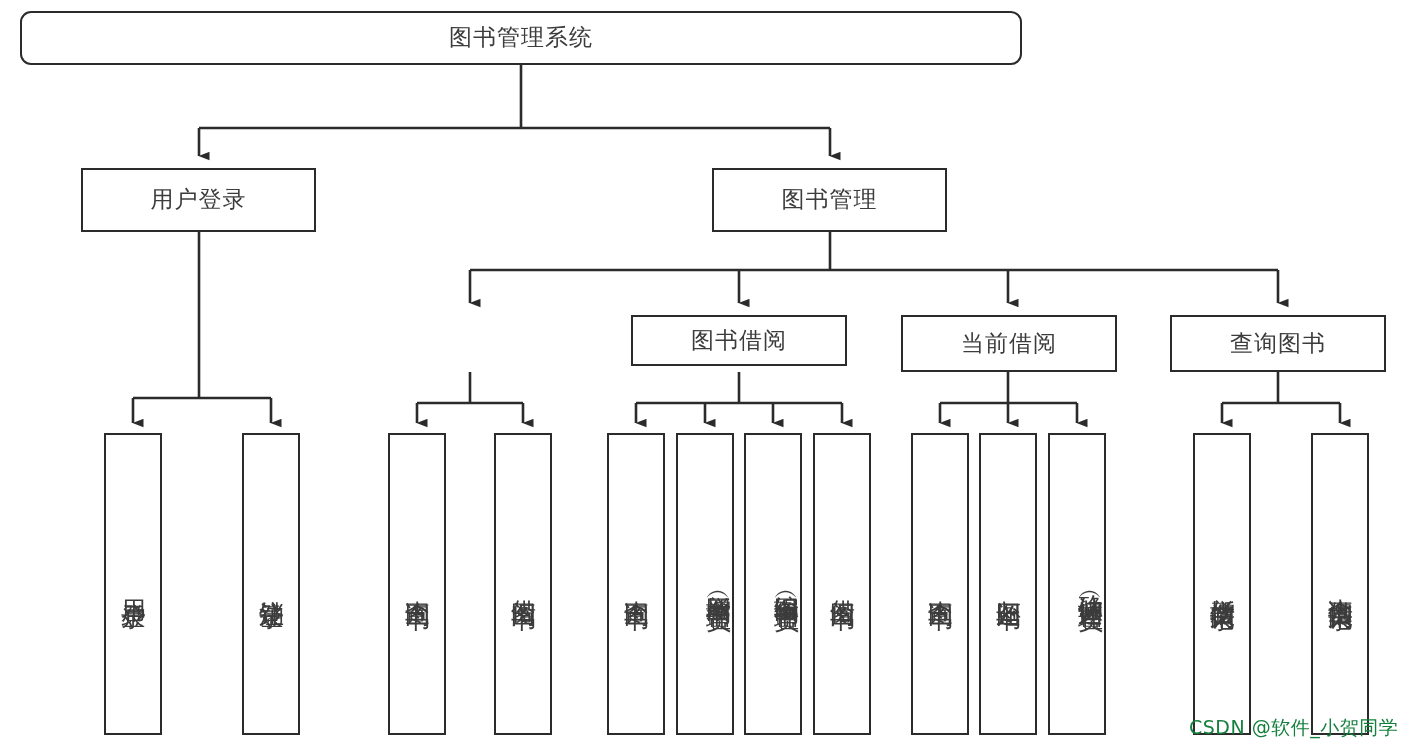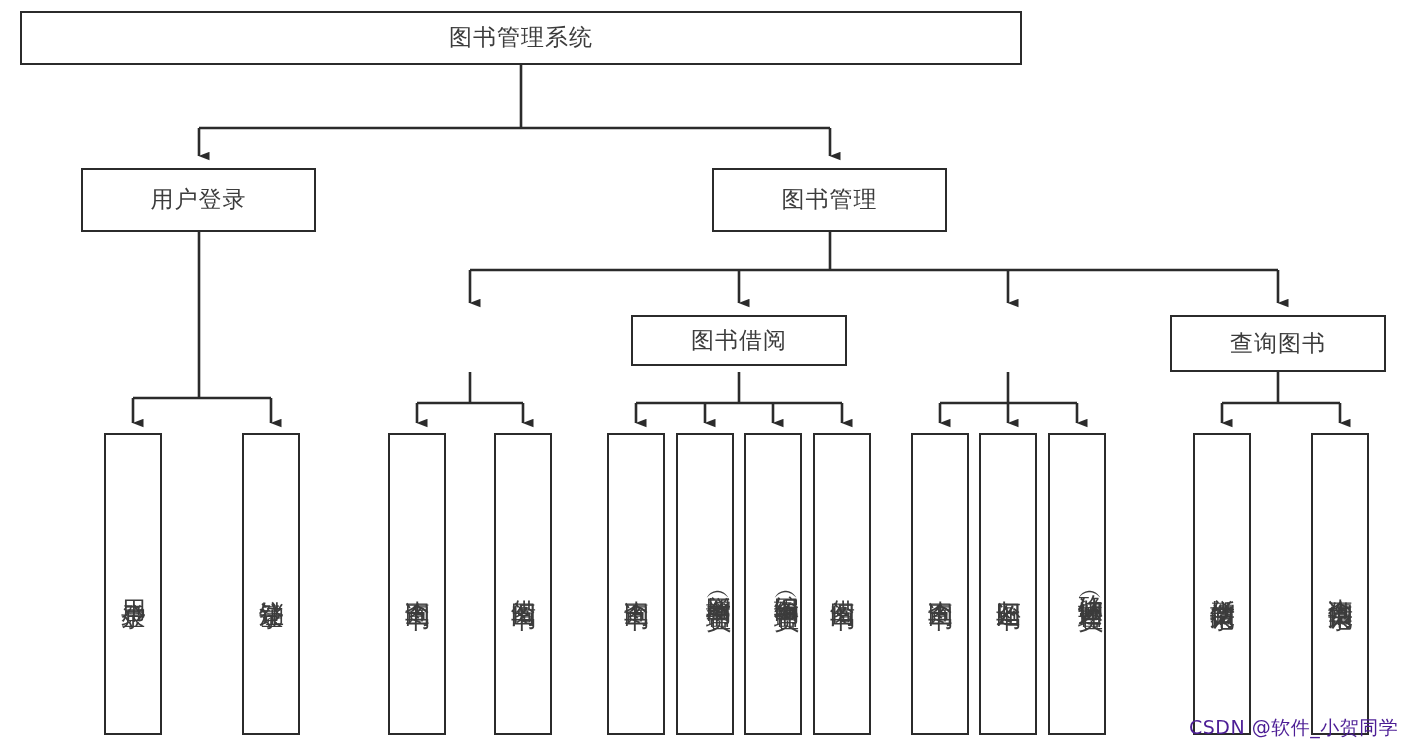--- a/index.html
+++ b/index.html
@@ -52,21 +52,21 @@
     line-height: 1.12;
     letter-spacing: 2px;
     padding: 6px 0;
   }
   .node.v.top {
     align-items: flex-start;
   }
   .watermark {
     position: absolute;
     font-size: 19px;
-    color: #4c1d95;
+    color: #15803d;
     white-space: nowrap;
     letter-spacing: 0.5px;
   }
 </style>
 </head>
 <body>
 
 <div id="canvas">
 
   <svg class="links" viewBox="0 0 1405 747">
@@ -113,26 +113,27 @@
       <path d="M1008,403 L1008,423" marker-end="url(#arrow)"></path>
       <path d="M1077,403 L1077,423" marker-end="url(#arrow)"></path>
 
       <path d="M1278,372 L1278,403"></path>
       <path d="M1222,403 L1340,403"></path>
       <path d="M1222,403 L1222,423" marker-end="url(#arrow)"></path>
       <path d="M1340,403 L1340,423" marker-end="url(#arrow)"></path>
     </g>
   </svg>
 
-  <div class="node h" style="left:20px; top:11px; width:1002px; height:54px;">图书管理系统</div>
+  <div class="node h" style="left:20px; top:11px; width:1002px; height:54px;border-radius:11px;">图书管理系统</div>
 
   <div class="node h" style="left:81px; top:168px; width:235px; height:64px;">用户登录</div>
   <div class="node h" style="left:712px; top:168px; width:235px; height:64px;text-align:right;">图书管理</div>
 
   <div class="node h" style="left:631px; top:315px; width:216px; height:51px;">图书借阅</div>
+  <div class="node h" style="left:901px; top:315px; width:216px; height:57px;">当前借阅</div>
   <div class="node h" style="left:1170px; top:315px; width:216px; height:57px;">查询图书</div>
 
   <div class="node v" style="left:104px; top:433px; width:58px; height:302px;">用户登录</div>
   <div class="node v" style="left:242px; top:433px; width:58px; height:302px;">注销登录</div>
 
   <div class="node v" style="left:388px; top:433px; width:58px; height:302px;">查询图书</div>
   <div class="node v" style="left:494px; top:433px; width:58px; height:302px;">借阅图书</div>
 
   <div class="node v" style="left:607px; top:433px; width:58px; height:302px;">查询图书</div>
   <div class="node v top" style="left:676px; top:433px; width:58px; height:302px;">新增图书（管理员）</div>

